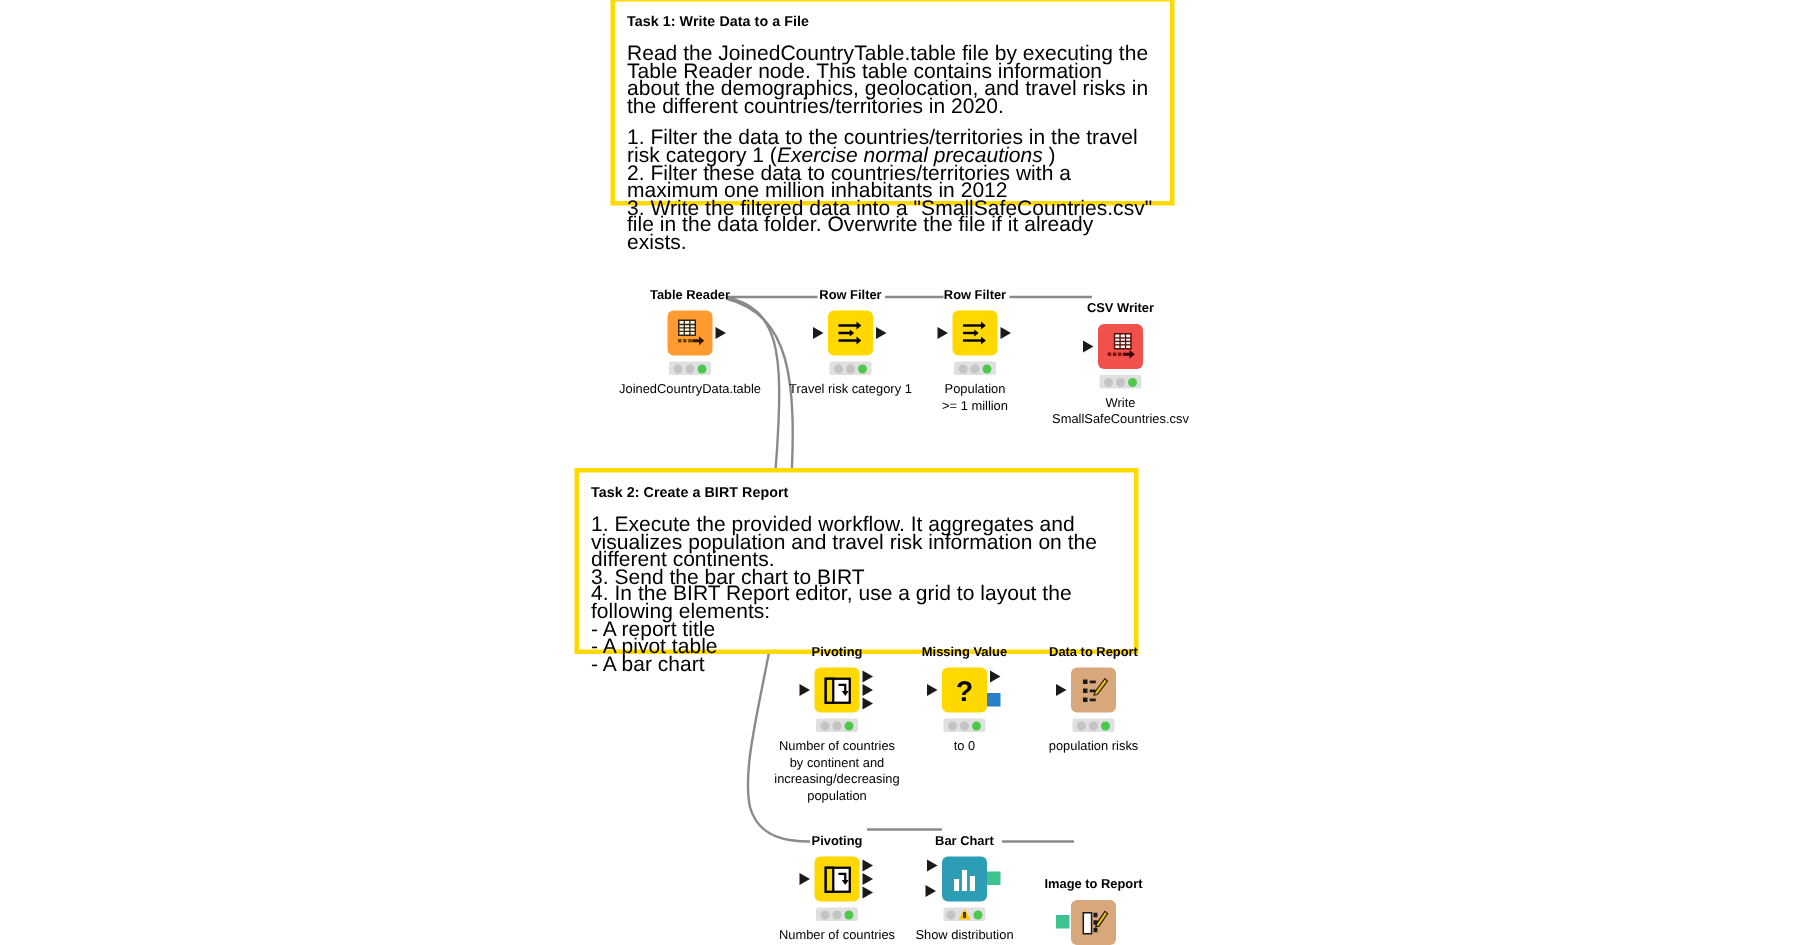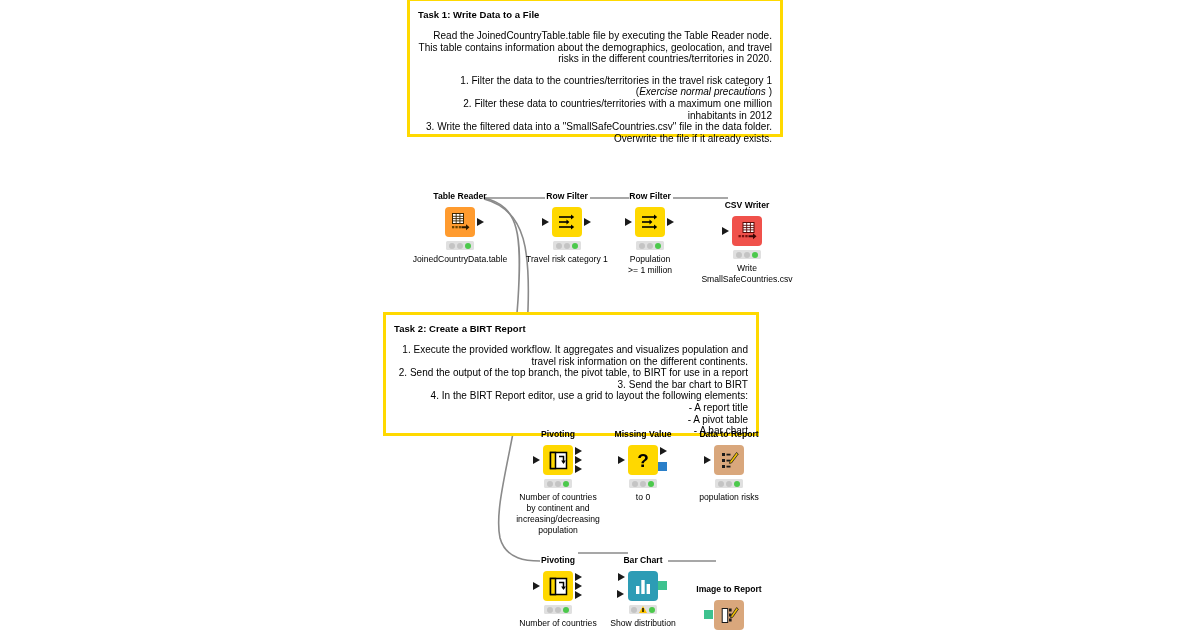--- a/index.html
+++ b/index.html
@@ -14,21 +14,21 @@
   .annot{
     position:absolute;box-sizing:border-box;
     background:#ffffff;border:3px solid #FFD900;
     padding:7px 8px 6px 8px;
   }
   .annot-title{
     font-size:9.5px;font-weight:bold;line-height:13px;margin:0 0 9px 0;
     letter-spacing:0.05px;
   }
   .annot-p{
-    font-size:10px;line-height:11.6px;margin:0;letter-spacing:0.02px;text-align:right;
+    font-size:14px;line-height:11.6px;margin:0;letter-spacing:0.02px;
   }
   .annot-p .it{font-style:italic;}
   .gap{height:10px;}
 
   
   #wires{position:absolute;left:0;top:0;width:1200px;height:630px;pointer-events:none;}
 
   
   .node{position:absolute;width:120px;margin-left:-60px;text-align:center;margin-top:24px;}
   .node-title{
@@ -132,21 +132,20 @@
     <div class="annot-p">
       <span>1. Filter the data to the countries/territories in the travel risk category 1 (<span class="it">Exercise normal precautions</span> )</span>
     </div>
     <div class="annot-p">2. Filter these data to countries/territories with a maximum one million inhabitants in 2012</div>
     <div class="annot-p">3. Write the filtered data into a "SmallSafeCountries.csv" file in the data folder. Overwrite the file if it already exists.</div>
   </div>
 
   <div class="annot" style="left:383px;top:268px;width:376px;height:124px;margin-top:44px;">
     <div class="annot-title">Task 2: Create a BIRT Report</div>
     <div class="annot-p">1. Execute the provided workflow. It aggregates and visualizes population and travel risk information on the different continents.</div>
-    <div class="annot-p">2. Send the output of the top branch, the pivot table, to BIRT for use in a report</div>
     <div class="annot-p">3. Send the bar chart to BIRT</div>
     <div class="annot-p">4. In the BIRT Report editor, use a grid to layout the following elements:</div>
     <div class="annot-p">- A report title</div>
     <div class="annot-p">- A pivot table</div>
     <div class="annot-p">- A bar chart</div>
   </div>
 
   <div class="node" style="left:460px;top:167px;">
     <div class="node-title">Table Reader</div>
     <div class="node-body">

